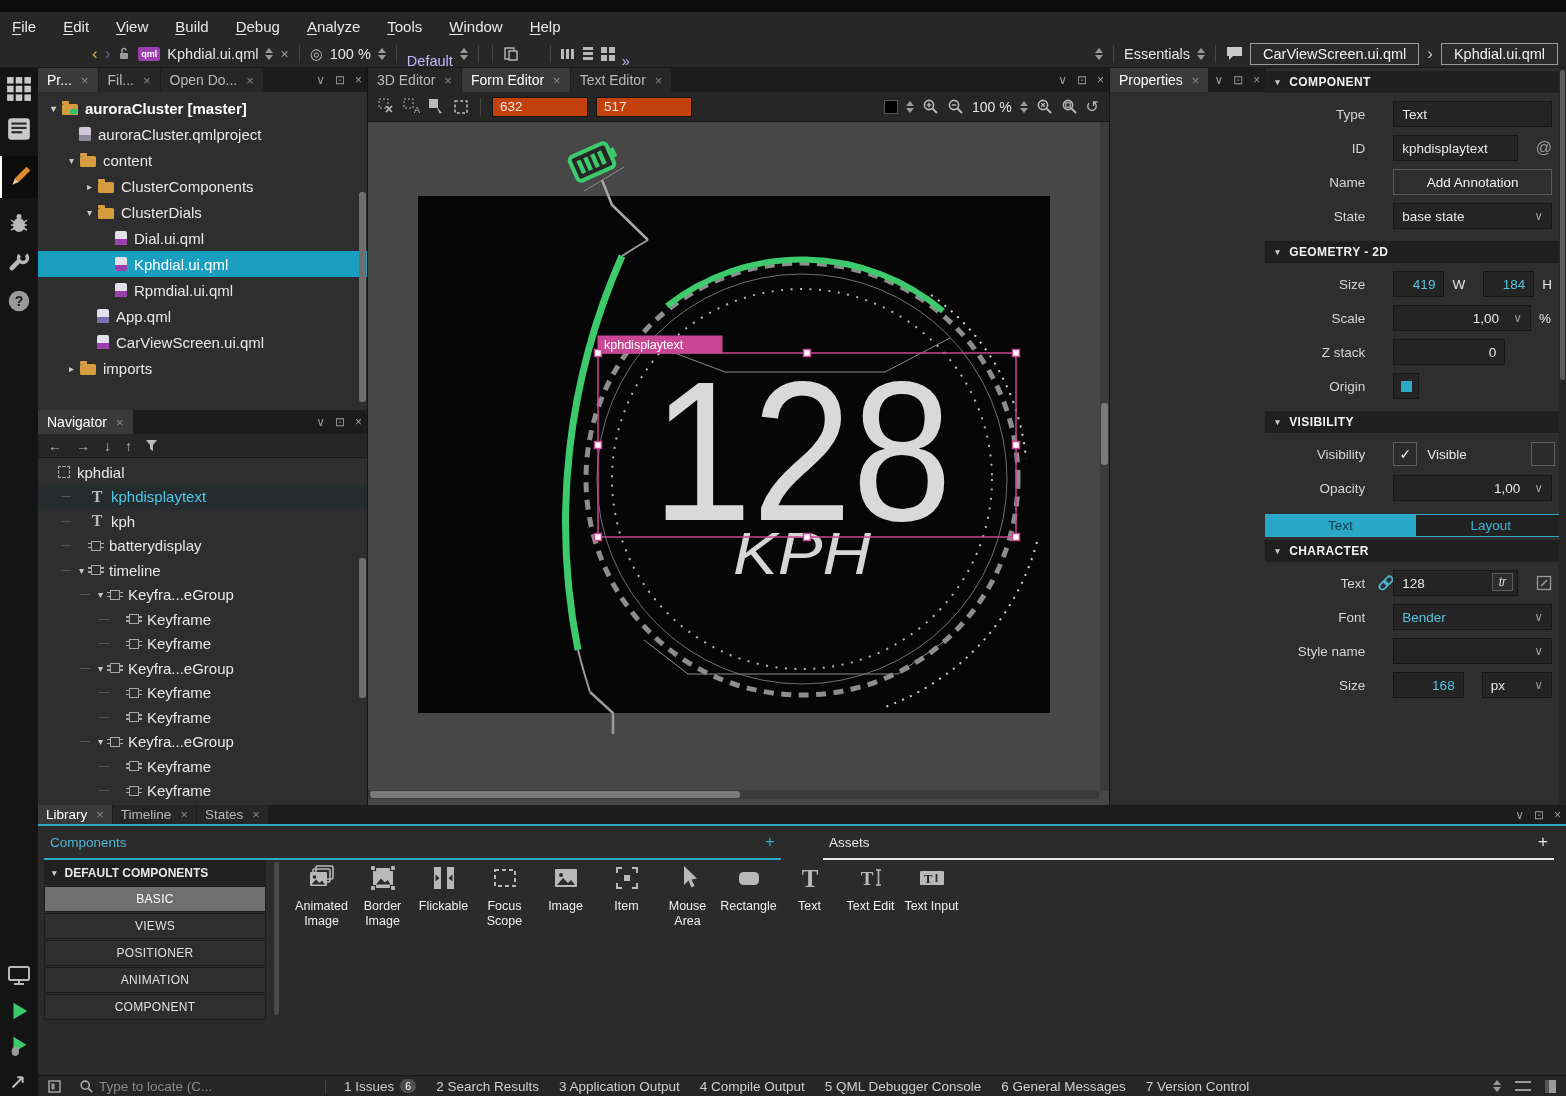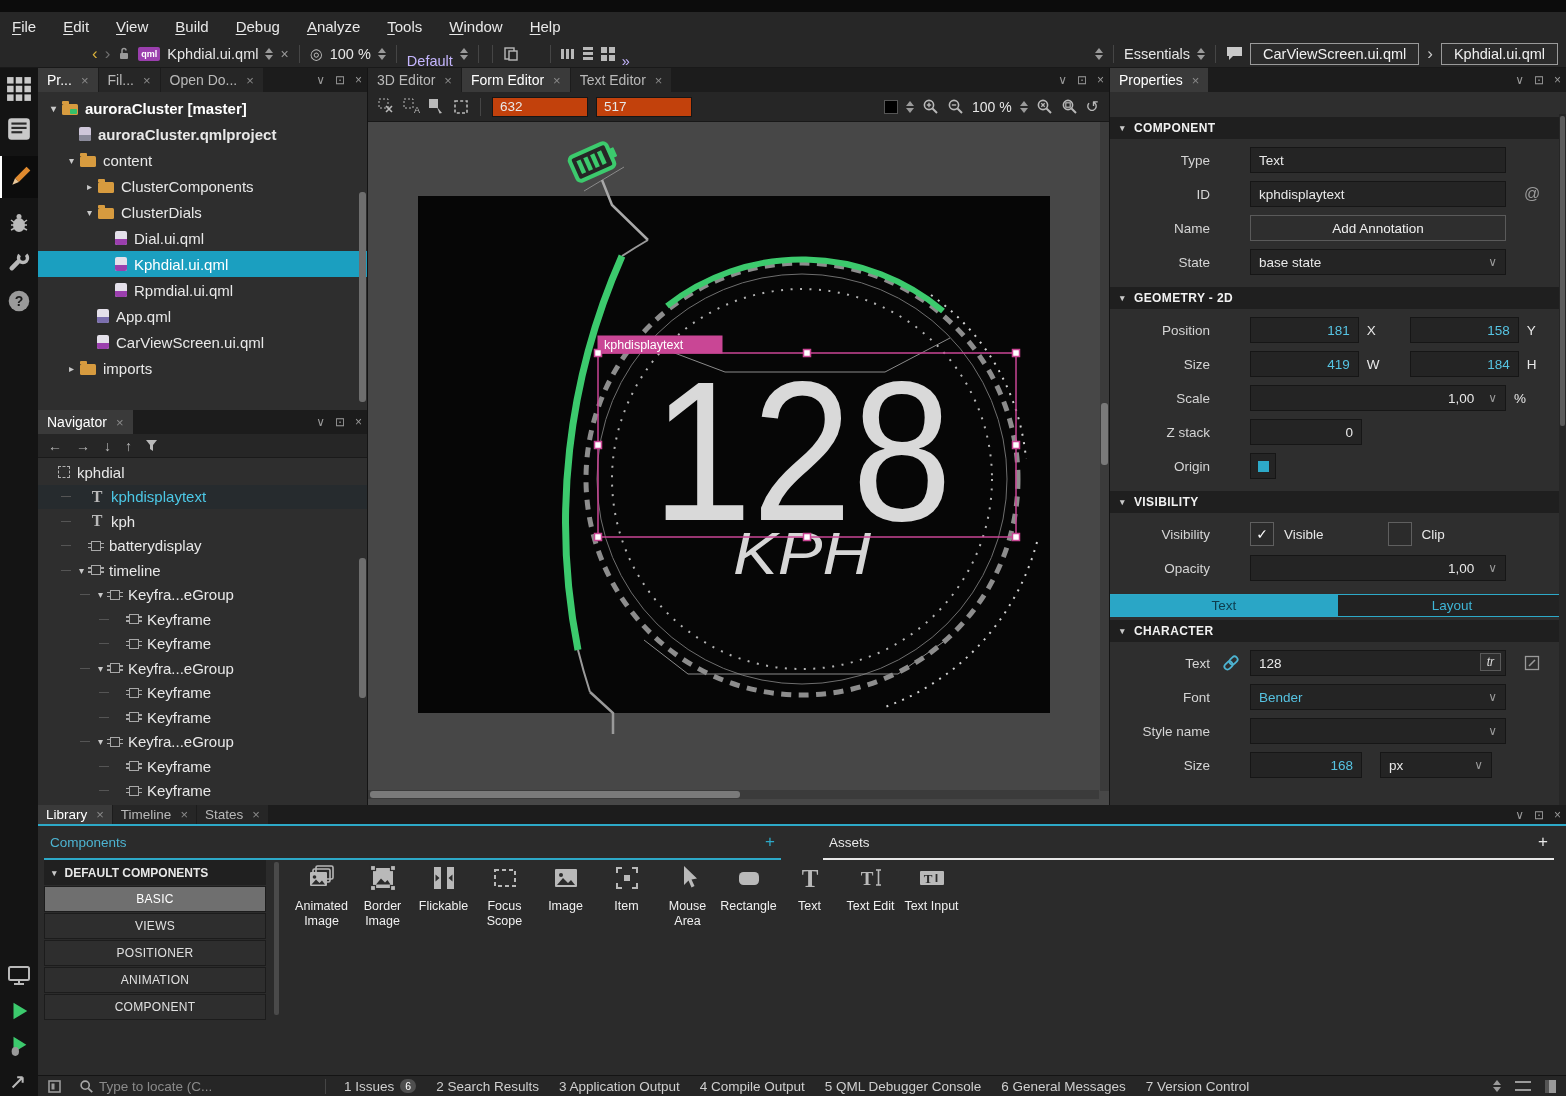--- a/index.html
+++ b/index.html
@@ -83,27 +83,27 @@
   .ft-field { width:96px; height:20px; background:#c2410c; border:1px solid #161616; color:#e8e8e8; display:flex; align-items:center; padding:0 7px; font-size:13.5px; }
   .canvas-area { position:relative; flex:1; background:#474747; overflow:hidden; }
   .black-canvas { position:absolute; left:50px; top:74px; width:632px; height:517px; background:#060606; }
   svg.dial { position:absolute; left:0; top:0; width:742px; height:683px; }
   .hscroll { position:absolute; left:0; top:668px; height:9px; right:10px; background:#3b3b3b; }
   .hscroll div { position:absolute; left:2px; top:1px; width:370px; height:7px; background:#7a7a7a; border-radius:3px; }
   .vscroll { position:absolute; right:0; top:0; bottom:14px; width:9px; background:#3b3b3b; }
   .vscroll div { position:absolute; left:1px; top:281px; width:7px; height:62px; background:#7a7a7a; border-radius:3px; }
 
   
-  .right-panel { position:absolute; left:1110px; top:68px; width:456px; height:737px; background:#2e2e2e; display:flex; flex-direction:column;gap:22px; }
+  .right-panel { position:absolute; left:1110px; top:68px; width:456px; height:737px; background:#2e2e2e; display:flex; flex-direction:row; }
   .prop-body { flex:1; overflow:hidden; position:relative; }
   .psec { height:22px; background:#1f1f1f; display:flex; align-items:center; gap:9px; padding-left:10px;
           color:#f2f2f2; font-size:12px; font-weight:bold; letter-spacing:.4px; margin-top:3px; }
   .caret { color:#c9c9c9; font-size:9px; }
   .prow { display:flex; align-items:center; height:26px; margin-top:8px; position:relative; padding-right:14px; }
-  .plabel { width:100px; margin-right:40px; text-align:right; color:#d5d5d5; font-size:13.5px; flex:none; }
+  .plabel { width:100px; margin-right:28px; text-align:right; color:#d5d5d5; font-size:13.5px; flex:none; }
   .field { background:#242424; border:1px solid #161616; color:#e8e8e8; font-size:13.5px; display:flex; align-items:center; padding:0 8px; height:26px; position:relative; }
   .field.narrow { width:112px; justify-content:flex-end; }
   .field.wide { width:256px; }
   .cyan { color:#56c3e2; }
   .unit { width:26px; margin-left:8px; color:#e8e8e8; font-size:13.5px; }
   .gap2 { margin-left:18px; }
   .chevron { margin-left:auto; color:#9a9a9a; font-size:12px; }
   .btn { width:256px; height:26px; background:#2e2e2e; border:1px solid #5a5a5a; color:#f0f0f0; font-size:13.5px; font-family:inherit; }
   .after-ic { margin-left:18px; color:#9a9a9a; font-size:16px; }
   .cb { width:24px; height:24px; background:#2b2b2b; border:1px solid #5f5f5f; display:flex; align-items:center; justify-content:center; color:#fff; font-size:14px; flex:none; }
@@ -356,21 +356,21 @@
       <span class="wm">⊡</span>
       <span class="wm">×</span>
     </div>
     <div id="projects-tree">
       <span class="scroll-thumb" style="top:100px;height:210px;"></span>
     <div class="trow bold" style="padding-left: 8px;">
           <span class="exp">▾</span>
           <span class="ic-folder root"></span>
           <span class="tlabel">auroraCluster [master]</span>
         </div>
-        <div class="trow" style="padding-left: 26px; font-weight: bold;">
+        <div class="trow" style="padding-left: 26px;">
           <span class="exp"></span>
           <span class="ic-page pr"></span>
           <span class="tlabel">auroraCluster.qmlproject</span>
         </div>
         <div class="trow" style="padding-left: 26px;">
           <span class="exp">▾</span>
           <span class="ic-folder"></span>
           <span class="tlabel">content</span>
         </div>
         <div class="trow" style="padding-left: 44px;">
@@ -709,31 +709,20 @@
           <span class="plabel">State</span>
         <div class="field wide">
             <span>base state</span>
             <span class="chevron">∨</span>
           </div>
         </div>
 
       <div class="psec" style="margin-top:12px;">
           <span class="caret">▾</span>
           <span>GEOMETRY - 2D</span>
-        </div>
-      <div class="prow">
-          <span class="plabel">Position</span>
-        <div class="field narrow">
-            <span class="cyan">181</span>
-          </div>
-          <span class="unit">X</span>
-        <div class="field narrow gap2">
-            <span class="cyan">158</span>
-          </div>
-          <span class="unit">Y</span>
         </div>
       <div class="prow">
           <span class="plabel">Size</span>
         <div class="field narrow">
             <span class="cyan">419</span>
           </div>
           <span class="unit">W</span>
         <div class="field narrow gap2">
             <span class="cyan">184</span>
           </div>

